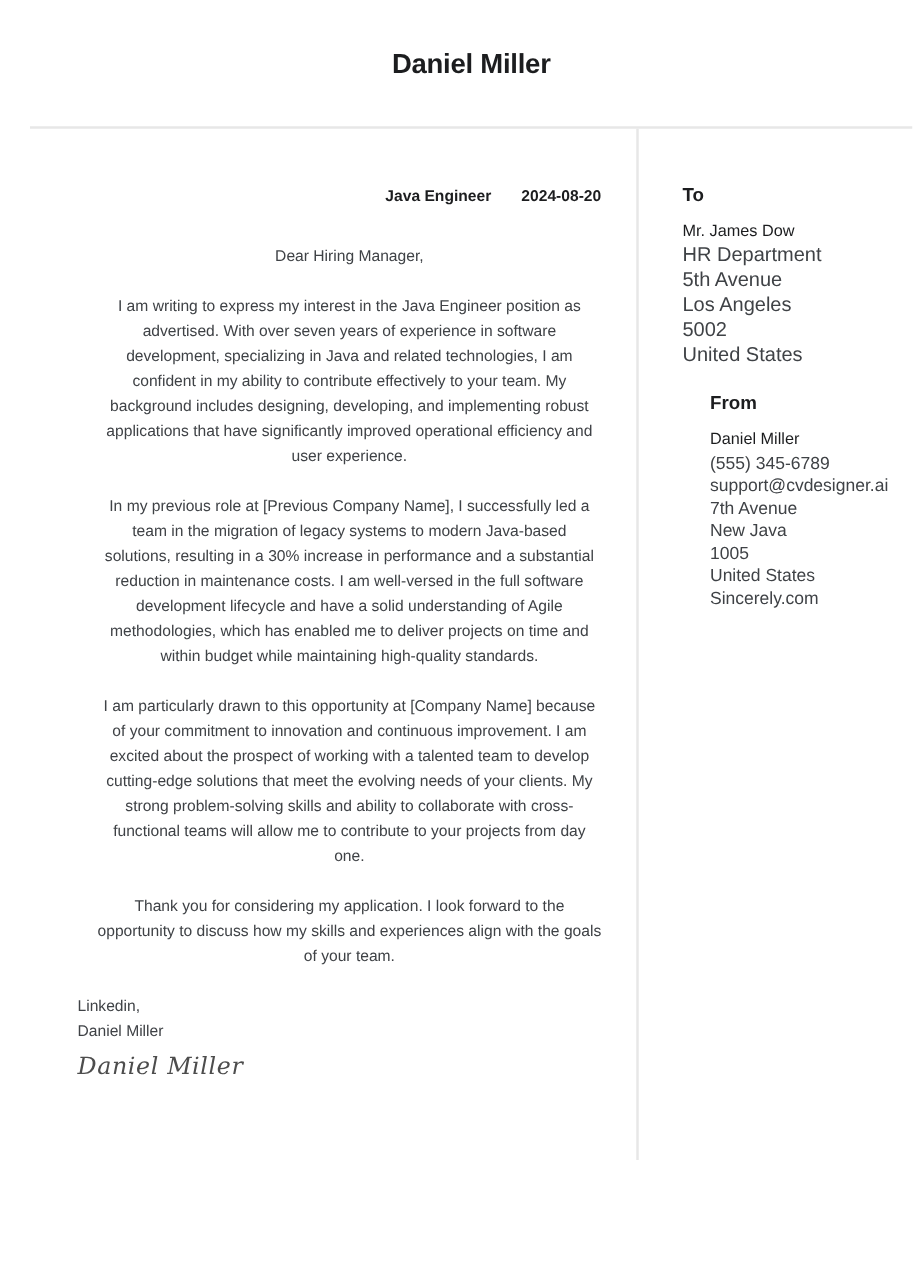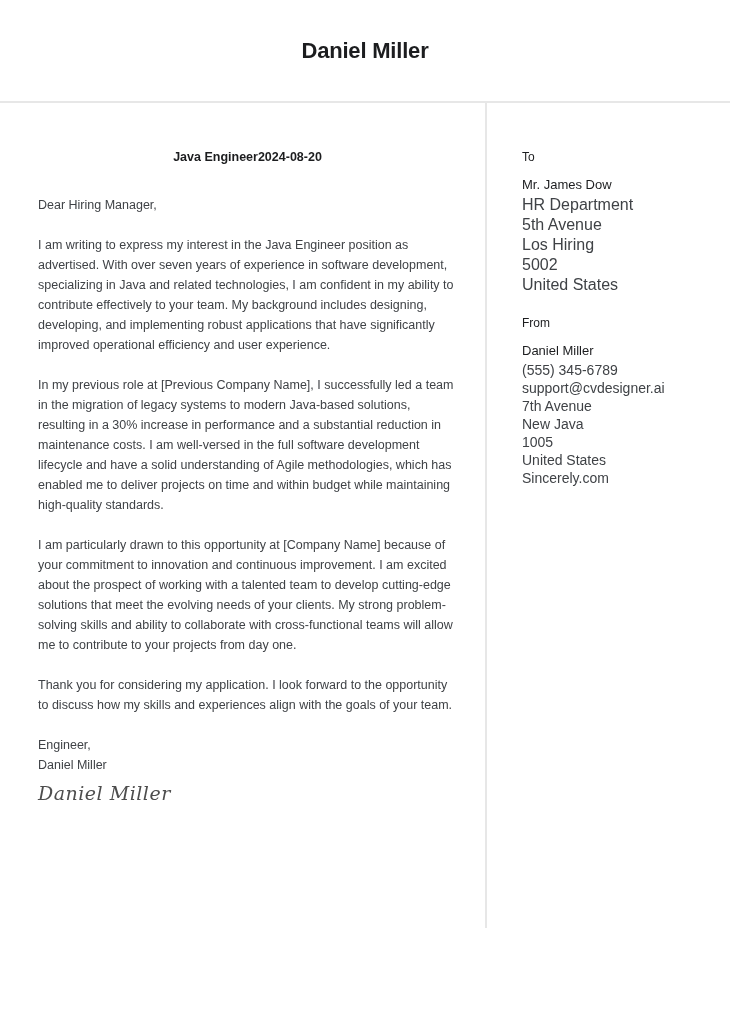--- a/index.html
+++ b/index.html
@@ -5,21 +5,21 @@
   * { margin: 0; padding: 0; box-sizing: border-box; }
   html, body { background: #ffffff; }
   body {
     font-family: "Liberation Sans", sans-serif;
     width: 730px;
     height: 1024px;
     margin: 0 auto;
     color: var(--body_text, #3f4246);
     overflow: hidden;
   }
-  .page { width: 730px; height: 1024px; background: #fff; }
+  .page { width: 730px; height: 1024px; background: #fff; padding-left: 24px; }
 
   
   .letter-header {
     height: 103px;
     border-bottom: 2px solid var(--divider, #e7e7e7);
     display: flex;
     align-items: center;
     justify-content: center;
   }
   .applicant-name {
@@ -31,67 +31,69 @@
 
   
   .content { display: flex; align-items: flex-start; }
 
   .letter-col {
     width: 485px;
     padding: 44px 28px 0 38px;
   }
   .letter-head {
     display: flex;
-    justify-content: center;
+    justify-content: flex-end;
     align-items: baseline;
     font-size: 12.5px;
     font-weight: bold;
     line-height: 20px;
     color: var(--heading_text, #1c1d1f);
     margin-bottom: 28px;
+    gap: 24px;
   }
   .letter-col p {
     font-size: 12.5px;
     line-height: 20px;
-    margin: 0 0 20px 0;
+    margin: 0 0 20px 16px;
     color: var(--body_text, #3f4246);
+    text-align: center;
   }
   .closing-line { font-size: 12.5px; line-height: 20px; color: var(--body_text, #3f4246); }
   .signature {
     margin-top: 7px;
     font-family: "DejaVu Serif", serif;
     font-style: italic;
     font-size: 19px;
     letter-spacing: 0.5px;
     color: #4d4d4d;
   }
 
   
   .contact-col {
     flex: 1;
     height: 825px;
     border-left: 2px solid var(--divider, #e7e7e7);
     padding: 44px 10px 0 35px;
   }
   .contact-label {
-    font-size: 12px;
-    font-weight: normal;
+    font-size: 15px;
+    font-weight: bold;
     line-height: 20px;
     color: var(--heading_text, #1c1d1f);
     margin-bottom: 8px;
   }
   .contact-name {
     font-size: 13px;
     font-weight: normal;
     line-height: 20px;
     color: var(--heading_text, #1c1d1f);
   }
   .recipient-section .contact-line { font-size: 16px; line-height: 20px; color: var(--body_text, #3f4246); }
   .sender-section   .contact-line { font-size: 14px; line-height: 18px; color: var(--body_text, #3f4246); }
-  .sender-section { margin-top: 18px; }
+  .sender-section { margin-top: 18px; margin-left: 22px; }
 </style>
 </head>
 <body>
 
 <div class="page">
 
   <header class="letter-header">
     <div class="applicant-name">Daniel Miller</div>
   </header>
 
@@ -102,34 +104,34 @@
         <span>Java Engineer</span>
         <span>2024-08-20</span>
       </div>
 
       <p>Dear Hiring Manager,</p>
       <p>I am writing to express my interest in the Java Engineer position as advertised. With over seven years of experience in software development, specializing in Java and related technologies, I am confident in my ability to contribute effectively to your team. My background includes designing, developing, and implementing robust applications that have significantly improved operational efficiency and user experience.</p>
       <p>In my previous role at [Previous Company Name], I successfully led a team in the migration of legacy systems to modern Java-based solutions, resulting in a 30% increase in performance and a substantial reduction in maintenance costs. I am well-versed in the full software development lifecycle and have a solid understanding of Agile methodologies, which has enabled me to deliver projects on time and within budget while maintaining high-quality standards.</p>
       <p>I am particularly drawn to this opportunity at [Company Name] because of your commitment to innovation and continuous improvement. I am excited about the prospect of working with a talented team to develop cutting-edge solutions that meet the evolving needs of your clients. My strong problem-solving skills and ability to collaborate with cross-functional teams will allow me to contribute to your projects from day one.</p>
       <p>Thank you for considering my application. I look forward to the opportunity to discuss how my skills and experiences align with the goals of your team.</p>
 
-      <div class="closing-line">Engineer,</div>
+      <div class="closing-line">Linkedin,</div>
       <div class="closing-line">Daniel Miller</div>
 
       <div class="signature">Daniel Miller</div>
     </main>
 
     <aside class="contact-col">
 
       <section class="recipient-section">
         <div class="contact-label">To</div>
         <div class="contact-name">Mr. James Dow</div>
         <div class="contact-line">HR Department</div>
         <div class="contact-line">5th Avenue</div>
-        <div class="contact-line">Los Hiring</div>
+        <div class="contact-line">Los Angeles</div>
         <div class="contact-line">5002</div>
         <div class="contact-line">United States</div>
       </section>
 
       <section class="sender-section">
         <div class="contact-label">From</div>
         <div class="contact-name">Daniel Miller</div>
         <div class="contact-line">(555) 345-6789</div>
         <div class="contact-line">support@cvdesigner.ai</div>
         <div class="contact-line">7th Avenue</div>

